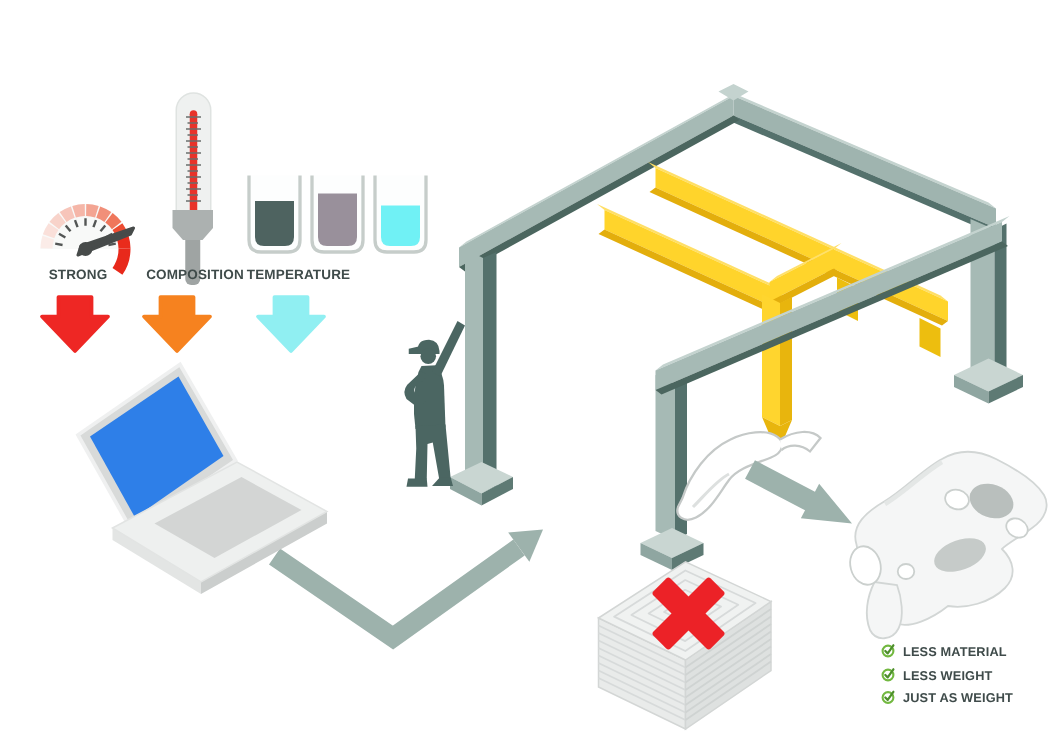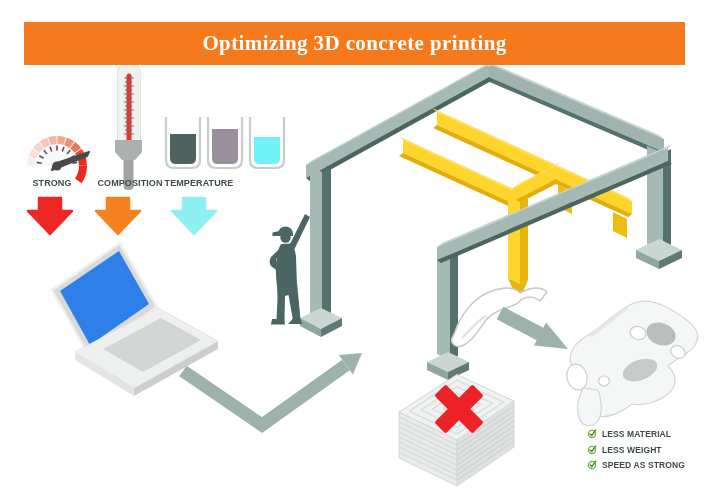--- a/index.html
+++ b/index.html
@@ -247,23 +247,20 @@
     <path d="M288,248 L305,214 L310,217 L293.5,251 Z"></path>
     <path d="M281,247.5 L271.5,256.5 Q268,261 271,266 L279.5,272.5 L283.5,267.5 L276.5,261.5
              Q275.5,259.5 277.5,257 L286,250.5 Z"></path>
     <path d="M277,284 L297,283 L300.5,319.5 L293,320.5 L288.5,295 L285,296 L284.5,319.5
              L276.5,319.5 L277.5,299 Z"></path>
     <path d="M284.5,319 L272,319 L271,324.5 L285,324.5 Z"></path>
     <path d="M293,318.5 L300.5,318.5 L302,324 L288,324 Z"></path>
   </g>
 </svg>
 
-  <div class="banner">
-    <span>Optimizing 3D concrete printing</span>
-  </div>
 
   <span class="lbl" style="left:20px;top:178px;width:64px">STRONG</span>
   <span class="lbl" style="left:86px;top:178px;width:88px">COMPOSITION</span>
   <span class="lbl" style="left:151px;top:178px;width:96px">TEMPERATURE</span>
 
   <div class="benefits">
     <div class="benefit-row">
       <svg width="11" height="11" viewBox="0 0 11 11">
         <circle cx="5" cy="6" r="3.6" fill="none" stroke="#72B840" stroke-width="1.4"></circle>
         <path d="M3.2,6 L4.8,7.6 L8.6,2.2" fill="none" stroke="#4E8F2C" stroke-width="1.5" stroke-linecap="round" stroke-linejoin="round"></path>
@@ -275,17 +272,17 @@
         <circle cx="5" cy="6" r="3.6" fill="none" stroke="#72B840" stroke-width="1.4"></circle>
         <path d="M3.2,6 L4.8,7.6 L8.6,2.2" fill="none" stroke="#4E8F2C" stroke-width="1.5" stroke-linecap="round" stroke-linejoin="round"></path>
       </svg>
       <span>LESS WEIGHT</span>
     </div>
     <div class="benefit-row">
       <svg width="11" height="11" viewBox="0 0 11 11">
         <circle cx="5" cy="6" r="3.6" fill="none" stroke="#72B840" stroke-width="1.4"></circle>
         <path d="M3.2,6 L4.8,7.6 L8.6,2.2" fill="none" stroke="#4E8F2C" stroke-width="1.5" stroke-linecap="round" stroke-linejoin="round"></path>
       </svg>
-      <span>SPEED AS STRONG</span>
+      <span>JUST AS WEIGHT</span>
     </div>
   </div>
 
 </div>
 
 </body></html>

